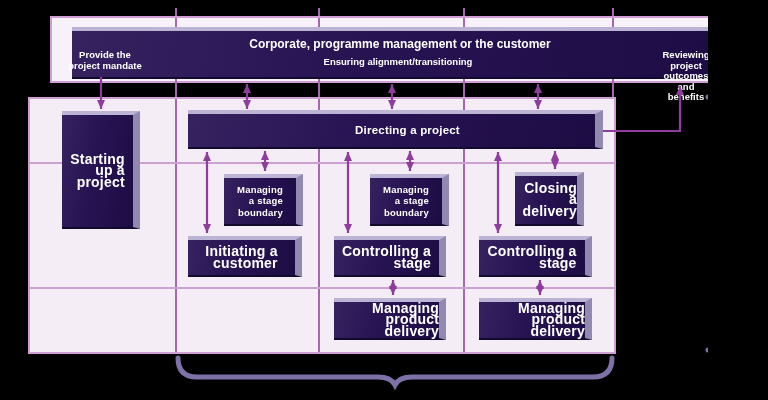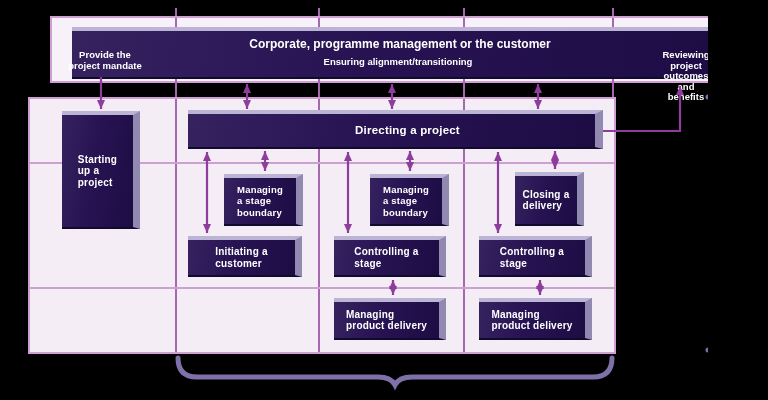--- a/index.html
+++ b/index.html
@@ -24,22 +24,22 @@
   
   #top-frame{left:50px;top:16px;width:708px;height:63px;background:var(--frameBg);
     border:2px solid var(--frameBorder);}
   .frame-tick{position:absolute;top:0;bottom:0;width:2px;background:var(--gridVLine);}
   .gap-tick{position:absolute;width:2px;background:var(--gridVLine);}
   
   .box3d{position:absolute;border-top:4px solid var(--bevelTop);
     border-right:7px solid var(--bevelRight);border-bottom:2px solid var(--boxShadow);
     background:linear-gradient(100deg,var(--boxFaceA) 0%,#271352 45%,var(--boxFaceB) 100%);
     box-sizing:border-box;display:flex;align-items:center;justify-content:center;
-    color:var(--whiteText);font-weight:bold;text-align:left;}
-  .box-text{font-size:10px;line-height:11.5px;letter-spacing:.2px;}
+    color:var(--whiteText);font-weight:bold;text-align:right;}
+  .box-text{font-size:14px;line-height:11.5px;letter-spacing:.2px;}
   #bar-corporate{left:20px;top:9px;width:664px;height:52px;border-right-width:8px;
     flex-direction:column;justify-content:flex-start;}
   #bar-corporate .bar-title{font-size:12px;line-height:14px;margin-top:6px;}
   #bar-directing{left:188px;top:110px;width:415px;height:39px;border-right-width:8px;padding-left:32px;}
   #bar-directing .box-text{font-size:11.5px;}
   .corp-note{position:absolute;color:var(--whiteText);font-weight:bold;font-size:9.5px;
     line-height:10.5px;text-align:center;transform:translateX(-50%);}
   
   #grid{left:28px;top:97px;width:584px;height:253px;background:var(--gridBg);
     border:2px solid var(--frameBorder);}

